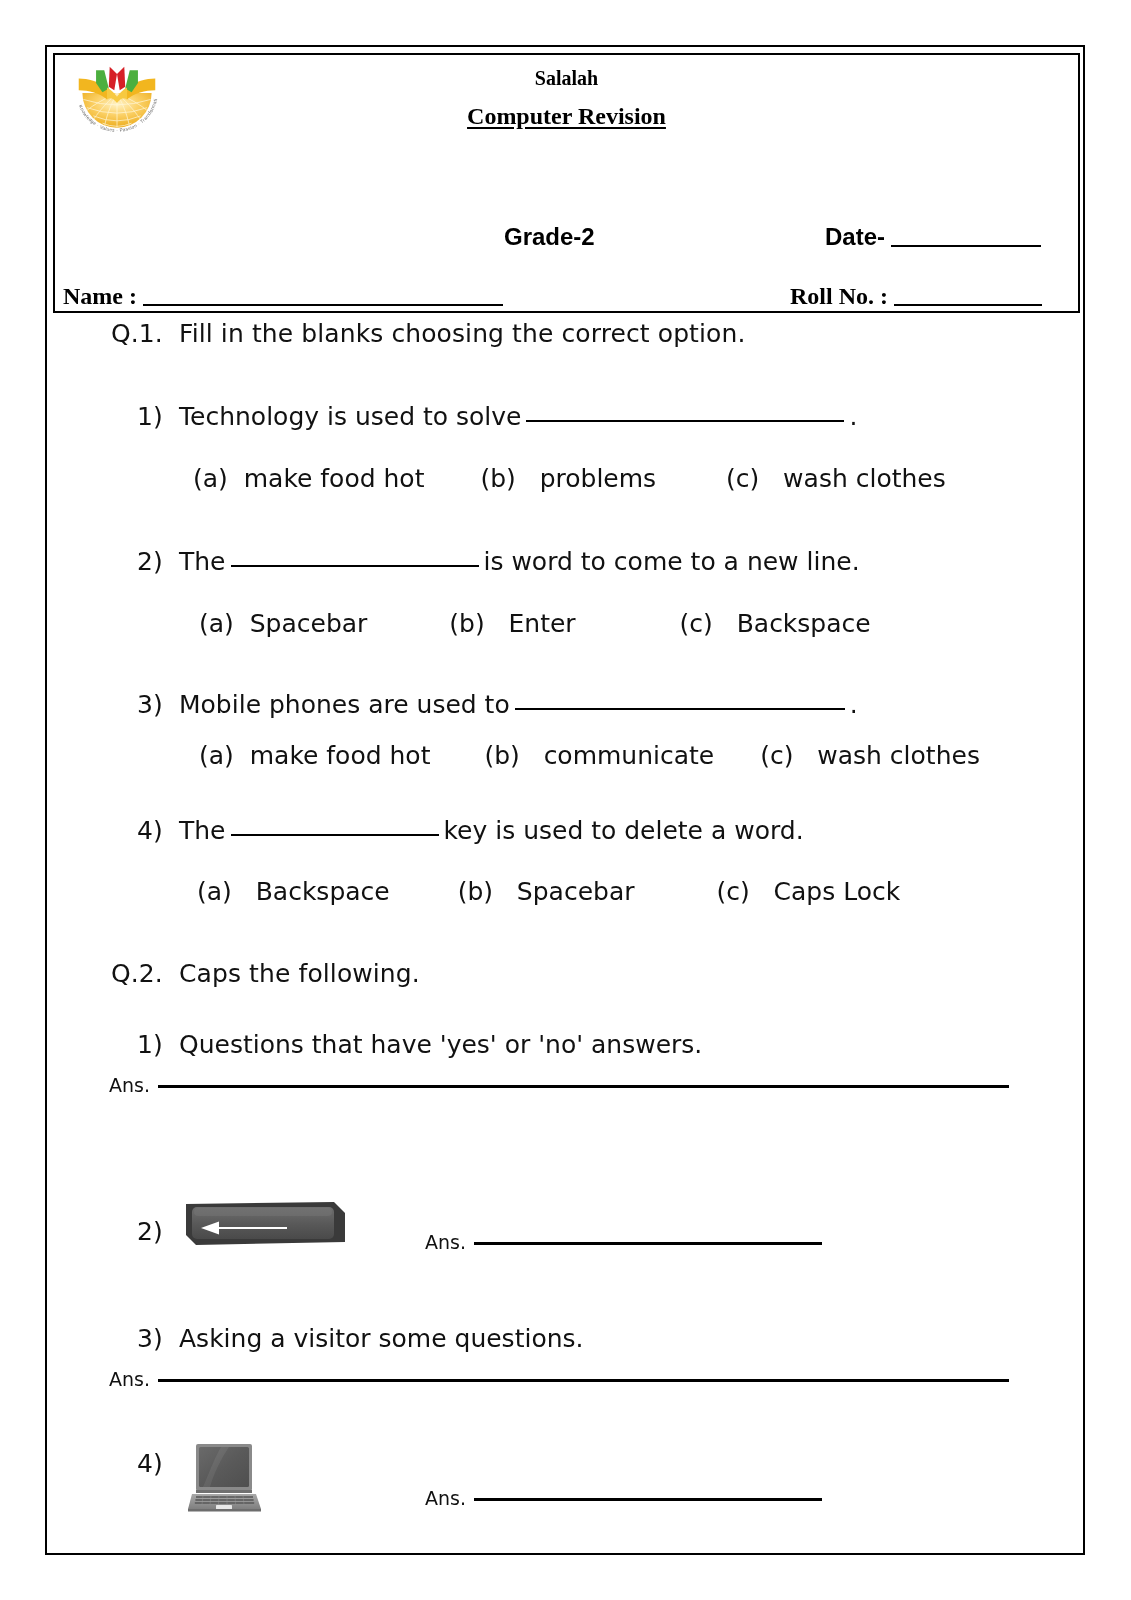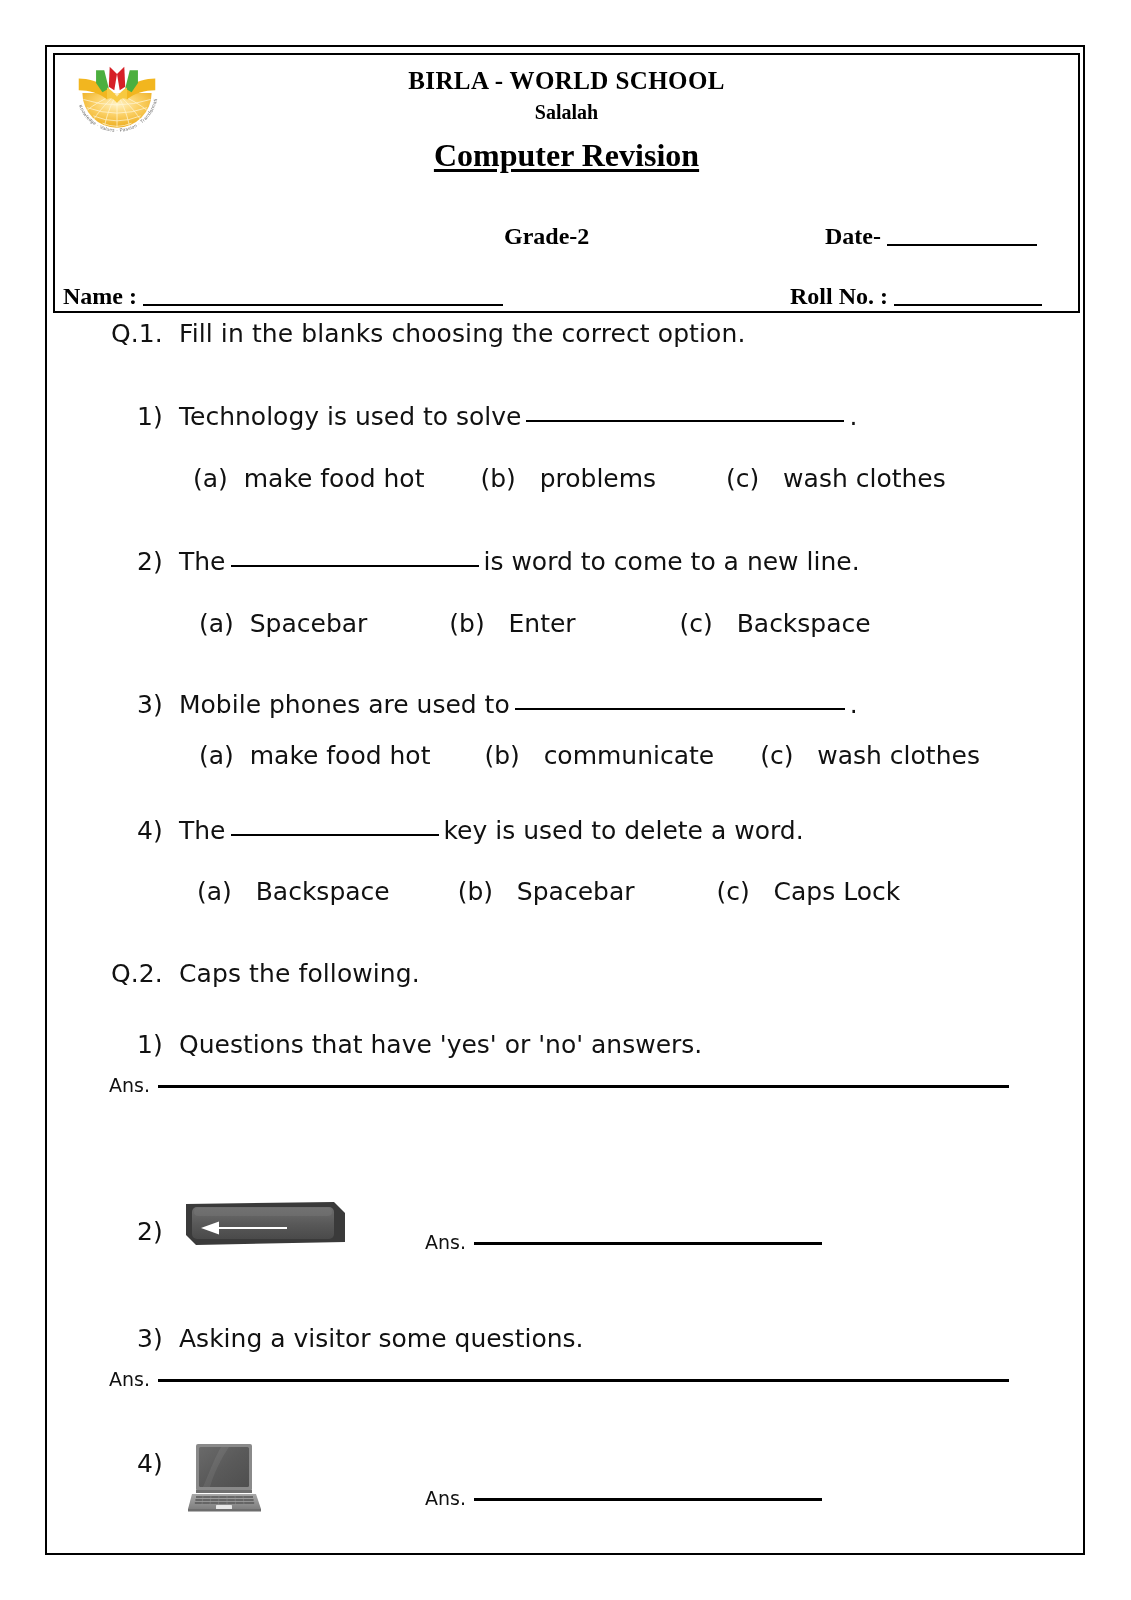--- a/index.html
+++ b/index.html
@@ -52,32 +52,32 @@
   .hdr-line1 {
     font-size: 25px;
     letter-spacing: 0.4px;
     margin-bottom: 6px;
   }
   .hdr-line2 {
     font-size: 20px;
     margin-bottom: 13px;
   }
   .hdr-line3 {
-    font-size: 32px;
+    font-size: 24px;
     text-decoration: underline;
     text-underline-offset: 3px;
   }
 
   .hdr-row-grade {
     position: absolute;
     top: 168px;
     left: 0;
     width: 100%;
     height: 34px;
-    font-family: Liberation Serif, serif;
+    font-family: Liberation Sans, sans-serif;
     font-weight: bold;
     font-size: 24px;
   }
   .grade-text {
     position: absolute;
     left: 449px;
     top: 0;
   }
   .date-wrap {
     position: absolute;
@@ -253,21 +253,20 @@
         <path d="M39,27 C44,30 47,33 50,37 C53,33 56,30 61,27 L61,40 C56,37 53,40 50,44 C47,40 44,37 39,40 Z" fill="#f7c940"></path>
 
         <path id="mottoArc" d="M6,40 A45,45 0 0 0 94,40" fill="none"></path>
         <text font-size="5.2" fill="#6b6b6b" font-family="'Liberation Sans', sans-serif" letter-spacing="0.3">
           <textPath href="#mottoArc" startOffset="6%">Knowledge · Values · Passion · Transformation</textPath>
         </text>
       </svg>
     </div>
 
     <div class="hdr-title-block">
-      <div class="hdr-line1">BIRLA - WORLD SCHOOL</div>
       <div class="hdr-line2">Salalah</div>
       <div class="hdr-line3">Computer Revision</div>
     </div>
 
     <div class="hdr-row-grade">
       <span class="grade-text">Grade-2</span>
       <span class="date-wrap">
         <span class="date-label">Date-</span>
         <span class="rule" style="width:150px"></span>
       </span>

